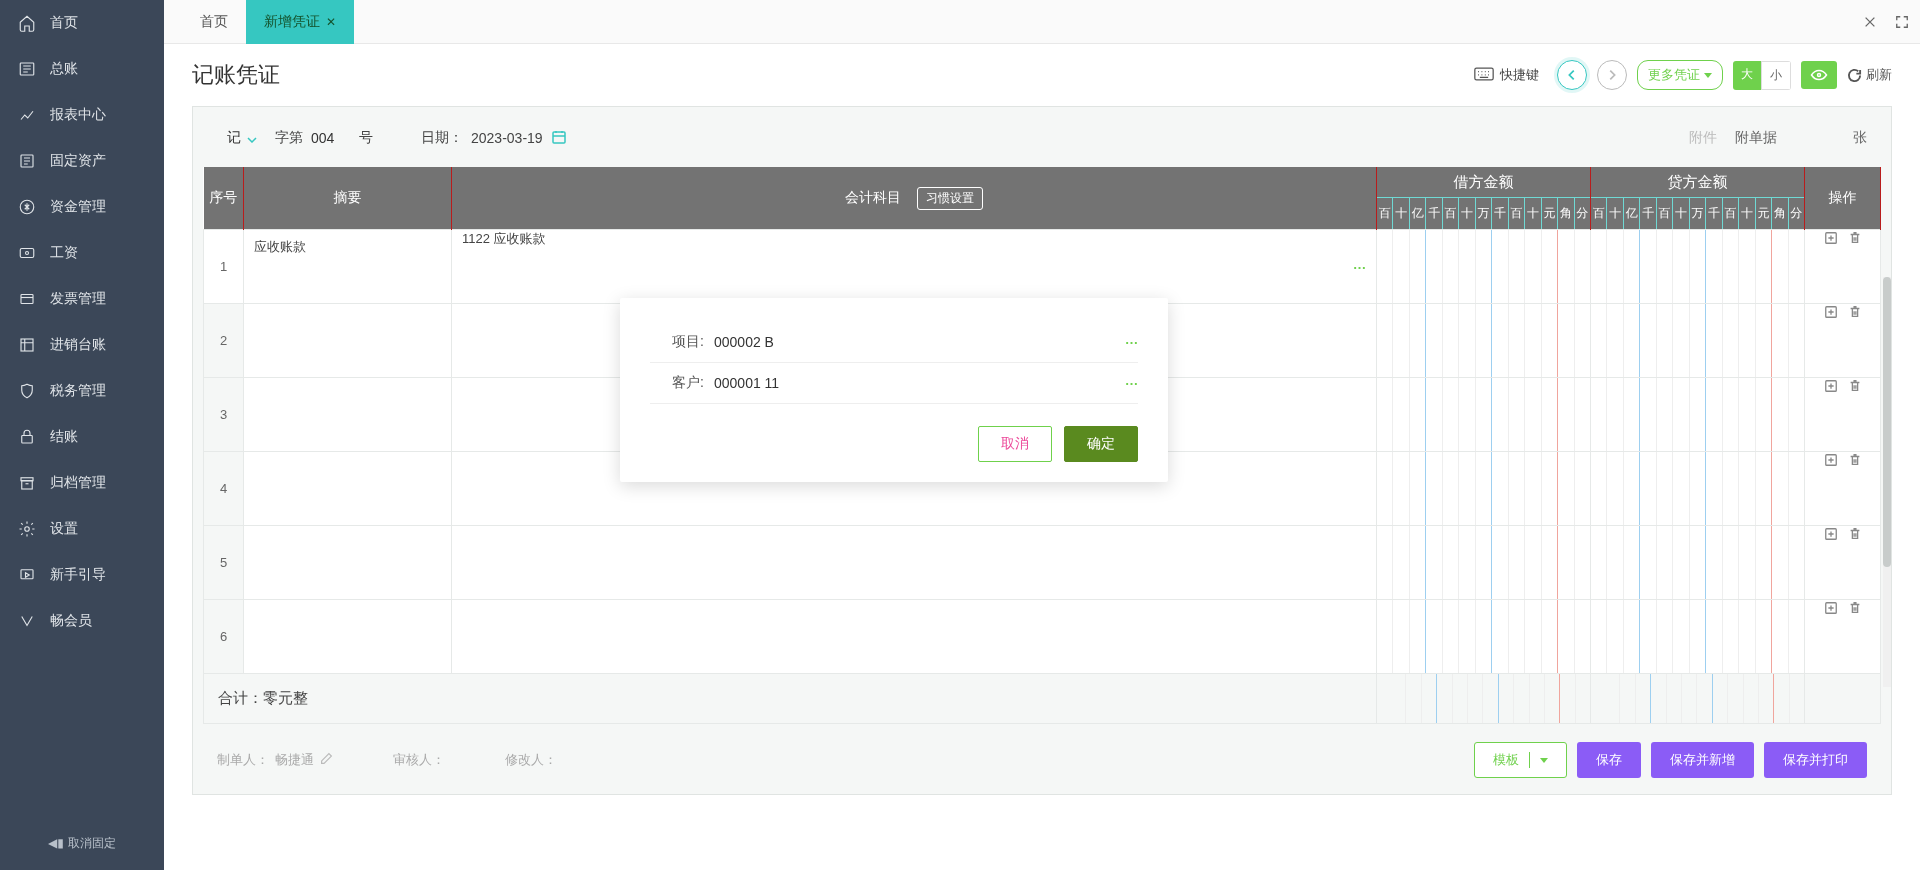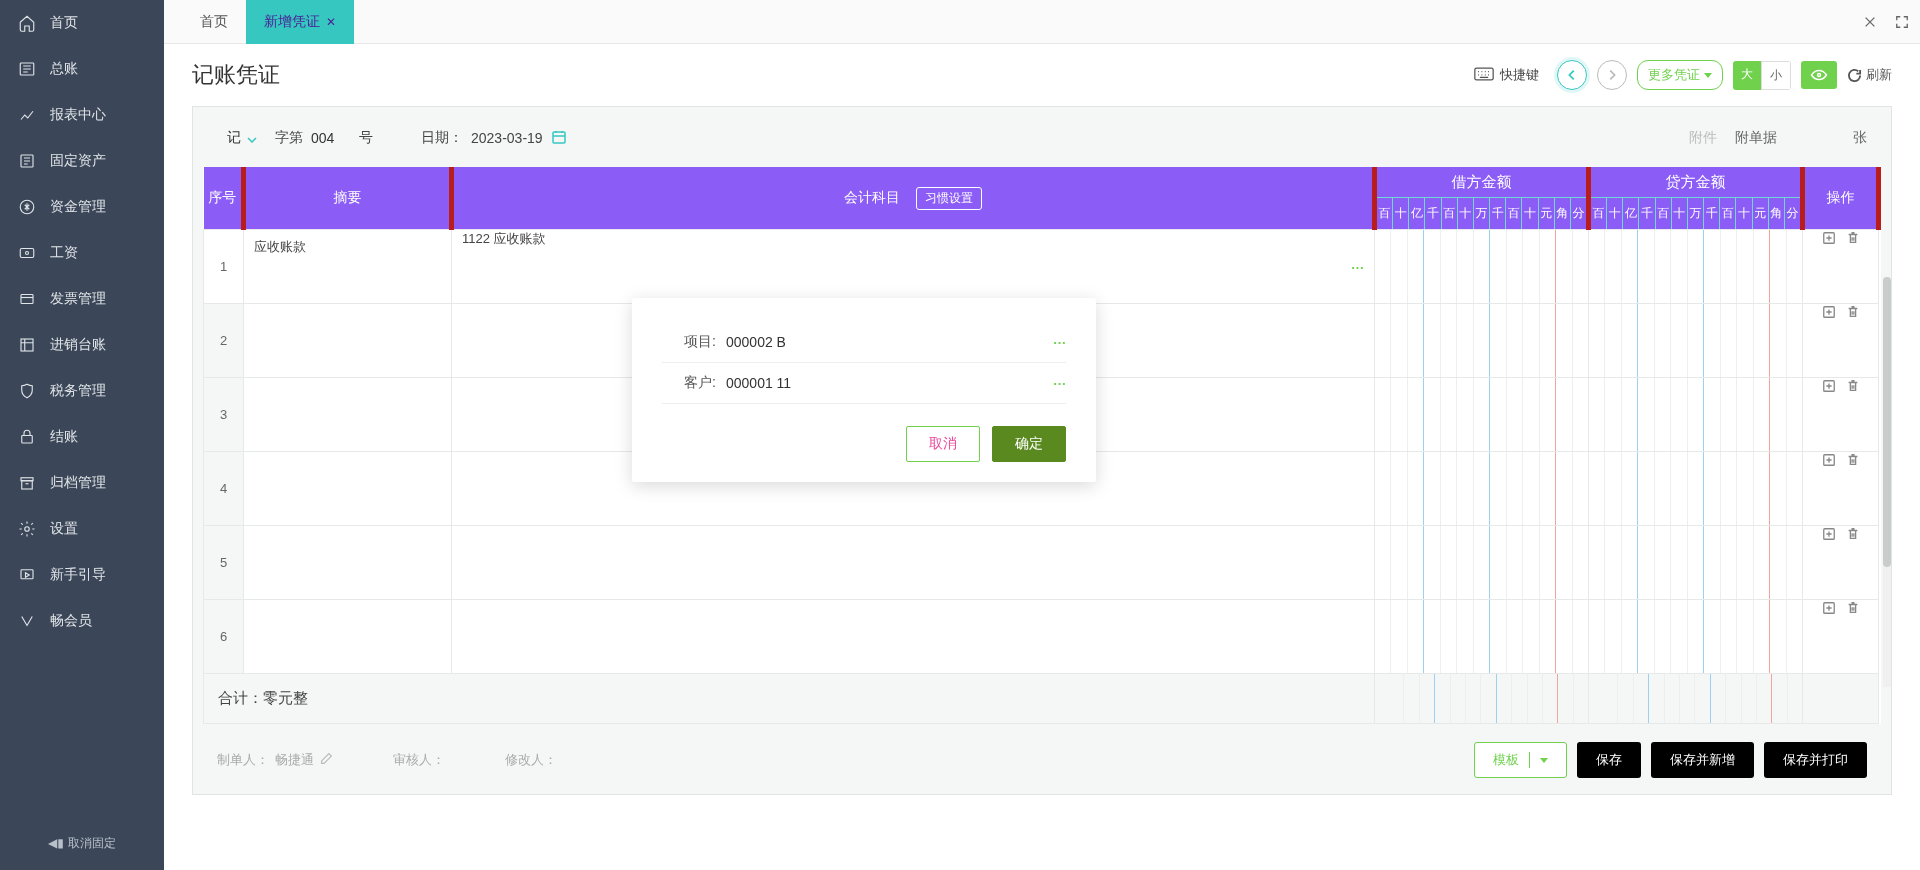--- a/index.html
+++ b/index.html
@@ -13,21 +13,21 @@
 .sidebar-icon svg { width: 18px; height: 18px; fill: none; stroke: #e0e4e8; stroke-width: 1.5; }
 .sidebar-pin { position: absolute; bottom: 10px; left: 0; right: 0; text-align: center; color: #b8c0ca; font-size: 12px; padding: 8px; }
 .sidebar-pin .pin-icon { display: inline-block; margin-right: 4px; }
 
 
 .main { flex: 1; display: flex; flex-direction: column; background: #fff; position: relative; }
 
 
 .tabs { height: 44px; display: flex; align-items: center; border-bottom: 1px solid #e8e8e8; padding-left: 18px; position: relative; background: #fafafa; }
 .tab { padding: 0 18px; height: 44px; display: flex; align-items: center; cursor: pointer; font-size: 14px; color: #555; }
-.tab.active { background: #36c7c1; color: #4c1d95; }
+.tab.active { background: #36c7c1; color: #14532d; }
 .tab-close { margin-left: 6px; font-size: 12px; }
 .win-controls { position: absolute; right: 10px; top: 0; display: flex; height: 44px; align-items: center; gap: 16px; }
 .win-controls .wc { width: 16px; height: 16px; display: inline-flex; align-items: center; justify-content: center; cursor: pointer; color: #666; }
 
 
 .page-head { display: flex; align-items: flex-start; padding: 16px 28px 10px 28px; }
 .page-title { font-size: 22px; color: #333; font-weight: 400; flex: 1; }
 .head-actions { display: flex; align-items: center; gap: 10px; }
 .shortcut { display: flex; align-items: center; gap: 6px; color: #444; font-size: 13px; margin-right: 8px; }
 .kbd-icon svg { width: 20px; height: 14px; stroke: #555; fill: none; stroke-width: 1.5; }
@@ -51,21 +51,21 @@
 .chev-d { color: #36c7c1; }
 .voucher-meta .num-input { border: none; background: transparent; width: 40px; text-align: left; font-size: 14px; color: #333; }
 .voucher-meta .date-wrap { display: flex; align-items: center; gap: 8px; margin-left: 40px; }
 .cal-icon svg { width: 16px; height: 16px; stroke: #36c7c1; fill: none; stroke-width: 1.5; }
 .voucher-meta .right { margin-left: auto; display: flex; align-items: center; gap: 18px; color: #666; }
 .attach-lbl { color: #bbb; }
 .sheet-input { border: none; background: transparent; width: 40px; text-align: center; }
 
 
 .vtable { width: 100%; border-collapse: collapse; background: #fff; }
-.vtable th { background: #8b5cf6; color: #fff; font-weight: 400; font-size: 14px; padding: 0; border-right: 5px solid #b91c1c; text-align: center; }
+.vtable th { background: #737373; color: #fff; font-weight: 400; font-size: 14px; padding: 0; border-right: 1px solid #b91c1c; text-align: center; }
 .vtable th.two-row { height: 62px; }
 .amount-head-top { height: 31px; border-bottom: 1px solid #6fd9d4; display: flex; align-items: center; justify-content: center; font-size: 15px; }
 .digit-row { display: flex; height: 31px; }
 .digit-row .dg { flex: 1; border-right: 1px solid #6fd9d4; display: flex; align-items: center; justify-content: center; font-size: 12px; }
 .digit-row .dg:last-child { border-right: none; }
 .habit-btn { border: 1px solid #fff; background: transparent; color: #fff; padding: 2px 8px; border-radius: 3px; cursor: pointer; font-size: 12px; margin-left: 12px; }
 
 .vtable td { border: 1px solid #e6e9e8; height: 74px; vertical-align: top; padding: 0; }
 .vtable td.seq { width: 40px; text-align: center; vertical-align: middle; color: #666; background: #f5f7f6; }
 .vtable td.summary { width: 208px; padding: 8px 10px; font-size: 13px; color: #444; }
@@ -89,24 +89,24 @@
 
 
 .voucher-footer { display: flex; align-items: center; padding: 18px 14px 2px 14px; font-size: 13px; color: #aaa; }
 .voucher-footer .grp { margin-right: 60px; display: flex; align-items: center; gap: 6px; }
 .voucher-footer .grp .val { color: #aaa; }
 .edit-ic svg { width: 13px; height: 13px; stroke: #bbb; fill: none; stroke-width: 1.5; }
 .foot-actions { margin-left: auto; display: flex; gap: 10px; }
 .btn { padding: 8px 18px; border-radius: 3px; font-size: 13px; cursor: pointer; border: 1px solid transparent; }
 .btn.tpl { border-color: #6fd14c; color: #6fd14c; background: #fff; display: flex; align-items: center; }
 .btn.tpl .sep { width: 1px; height: 16px; background: #6fd14c; margin: 0 10px; }
-.btn.disabled { background: #000000; color: #fff; }
-
-
-.popup { position: absolute; left: 468px; top: 298px; width: 464px; background: #fff; box-shadow: 0 4px 18px rgba(0,0,0,0.15); border-radius: 2px; padding: 24px 30px 20px 30px; z-index: 100; }
+.btn.disabled { background: #8b5cf6; color: #fff; }
+
+
+.popup { position: absolute; left: 456px; top: 298px; width: 548px; background: #fff; box-shadow: 0 4px 18px rgba(0,0,0,0.15); border-radius: 2px; padding: 24px 30px 20px 30px; z-index: 100; }
 .popup-row { display: flex; align-items: center; padding: 10px 0; border-bottom: 1px solid #eee; }
 .popup-row .plabel { width: 54px; text-align: right; color: #555; font-size: 14px; margin-right: 10px; }
 .popup-row .pval { flex: 1; font-size: 14px; color: #333; padding: 2px 0; }
 .popup-row .pell { color: #6fd14c; cursor: pointer; font-weight: bold; }
 .popup-actions { display: flex; justify-content: flex-end; gap: 12px; margin-top: 22px; }
 .pbtn { padding: 8px 22px; border-radius: 2px; font-size: 14px; cursor: pointer; }
 .pbtn.cancel { border: 1px solid #6fd14c; color: #ec4899; background: #fff; }
 .pbtn.ok { background: #5a8a1f; color: #fff; border: 1px solid #5a8a1f; }
 
 .scroll-track { position: absolute; right: 0; top: 170px; width: 8px; height: 410px; background: #f0f0f0; }

